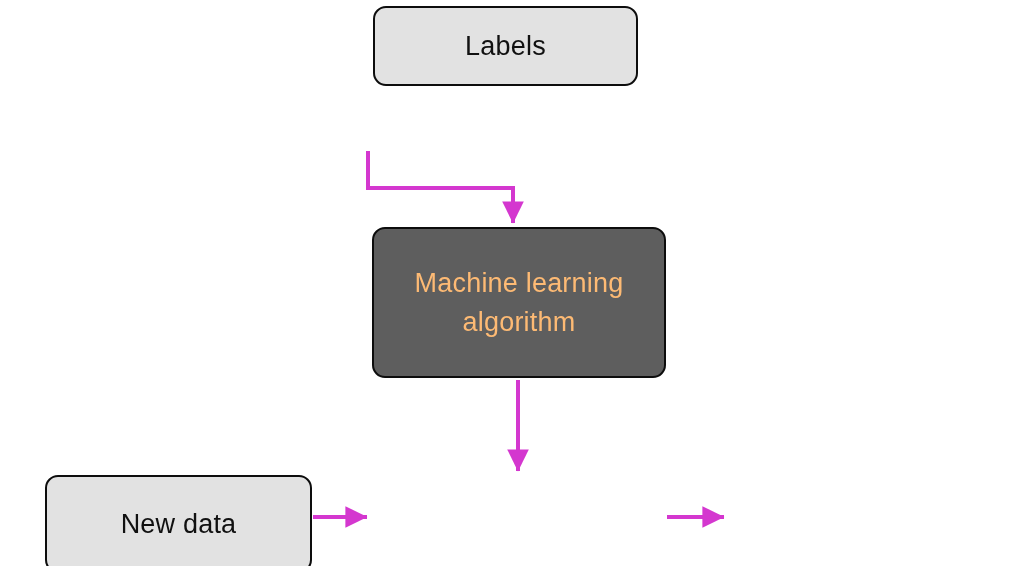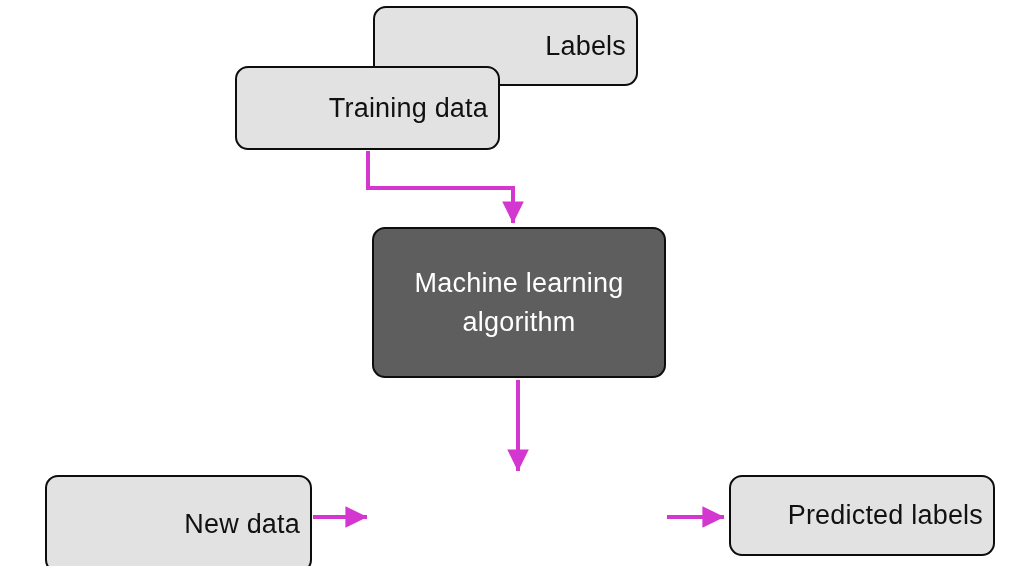--- a/index.html
+++ b/index.html
@@ -33,25 +33,24 @@
     border-radius: 13px;
     box-sizing: border-box;
     font-size: 27px;
     line-height: 1.42;
     color: #111111;
     letter-spacing: 0.2px;
     padding: 4px 10px;
   }
   .node.light {
     background: #e2e2e2;
-    justify-content: flex-end;
   }
   .node.dark {
     background: #5e5e5e;
-    color: #ffffff;
+    color: #fdba74;
   }
   #node-labels         { left: 373px; top: 6px;   width: 265px; height: 80px;  z-index: 1; }
   #node-training-data  { left: 235px; top: 66px;  width: 265px; height: 84px;  z-index: 2; }
   #node-ml-algorithm   { left: 372px; top: 227px; width: 294px; height: 151px; z-index: 2; }
   #node-new-data       { left: 45px;  top: 475px; width: 267px; height: 98px;  z-index: 2; }
   #node-predictive     { left: 372px; top: 476px; width: 294px; height: 81px;  z-index: 2; }
   #node-predicted      { left: 729px; top: 475px; width: 266px; height: 81px;  z-index: 2; }
   #node-ml-algorithm span { max-width: 250px; display: inline-block; }
 </style>
 </head>
@@ -68,30 +67,24 @@
     <path d="M368,151 L368,188 L513,188 L513,223" fill="none" stroke="#d437cf" stroke-width="4" marker-end="url(#ah)"></path>
     <path d="M518,380 L518,471" fill="none" stroke="#d437cf" stroke-width="4" marker-end="url(#ah)"></path>
     <path d="M313,517 L367,517" fill="none" stroke="#d437cf" stroke-width="4" marker-end="url(#ah)"></path>
     <path d="M667,517 L724,517" fill="none" stroke="#d437cf" stroke-width="4" marker-end="url(#ah)"></path>
   </svg>
 
   <div class="node light" id="node-labels">
     <span>Labels</span>
   </div>
 
-  <div class="node light" id="node-training-data">
-    <span>Training data</span>
-  </div>
 
   <div class="node dark" id="node-ml-algorithm">
     <span>Machine learning algorithm</span>
   </div>
 
   <div class="node light" id="node-new-data">
     <span>New data</span>
   </div>
 
 
-  <div class="node light" id="node-predicted">
-    <span>Predicted labels</span>
-  </div>
 
 </div>
 
 </body></html>

